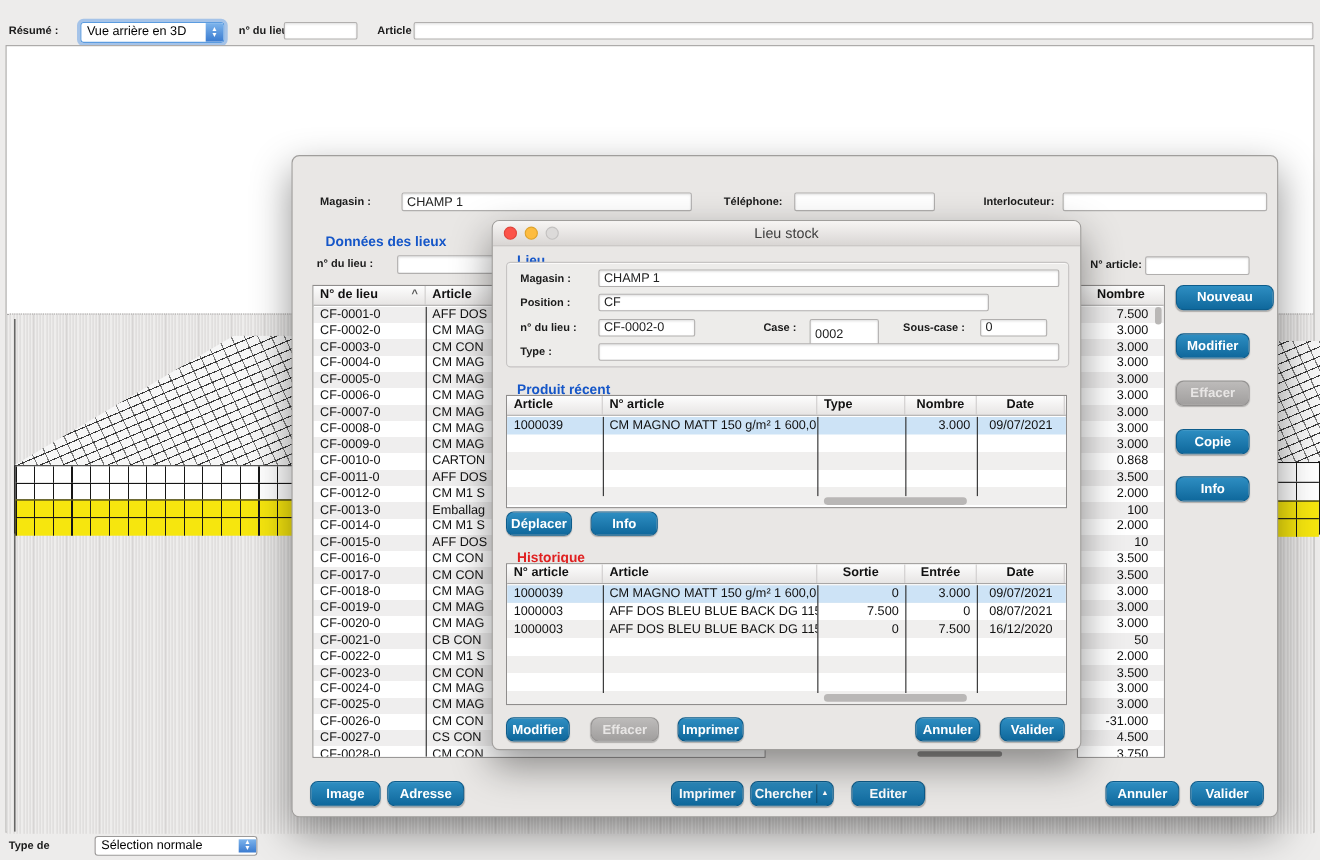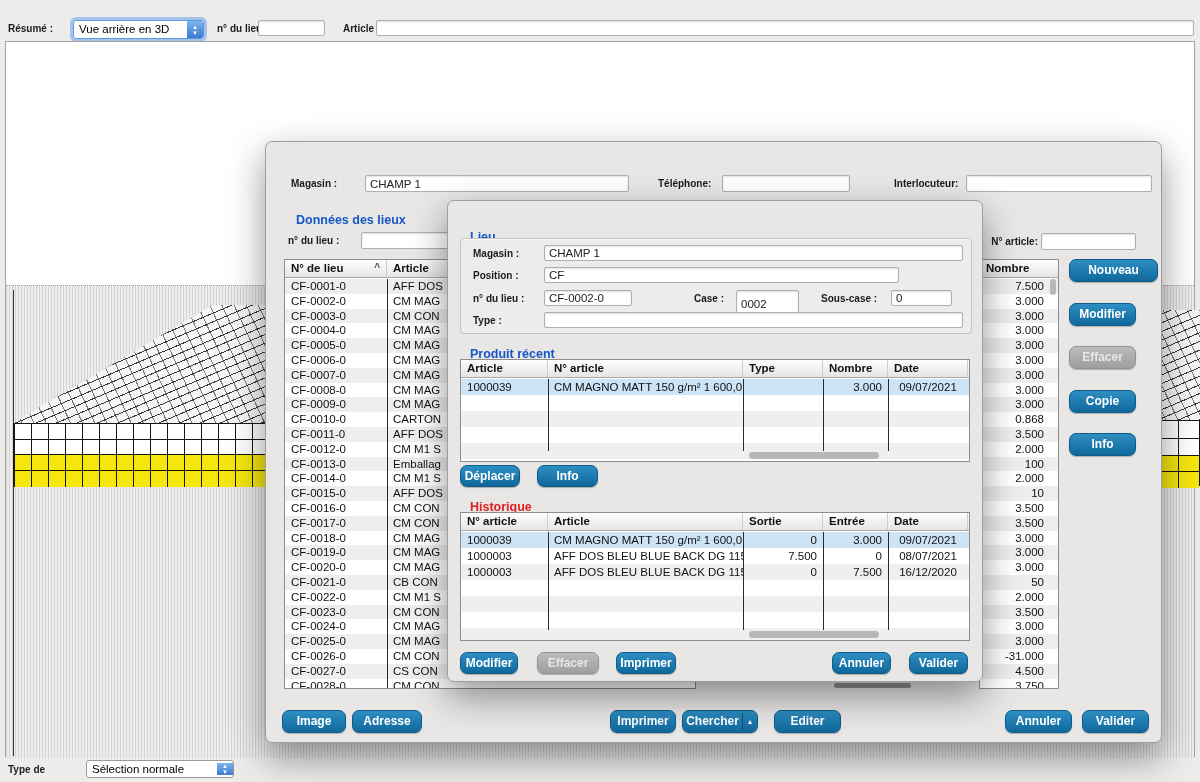--- a/index.html
+++ b/index.html
@@ -63,21 +63,21 @@
   
   .t-pr .tr, .t-hist .tr{height:16px;line-height:16px;}
   .t-pr .tbody, .t-hist .tbody{background:repeating-linear-gradient(180deg,#f0efee 0 16px,#ffffff 16px 32px);}
   .t-pr .c0,.t-hist .c0{width:87px;}
   .t-pr .c1,.t-hist .c1{width:195px;}
   .t-pr .c2,.t-hist .c2{width:80px;}
   .t-pr .c3,.t-hist .c3{width:65px;}
   .t-pr .c4,.t-hist .c4{width:80px;text-align:center;}
   .t-pr .c3{text-align:right;}
   .t-hist .c2,.t-hist .c3{text-align:right;}
-  .th.center{text-align:left;}
+  .th.center{text-align:center;}
   
   .groupbox{position:absolute;border:1px solid #c6c4c3;border-radius:4px;background:#edecea;
             box-shadow:inset 0 1px 0 #fbfaf9;}
   
   .content-bg{position:absolute;left:5px;top:41px;width:1190px;height:716px;background:#fff;
               border:1px solid #a5a3a2;box-sizing:border-box;}
   .stripes{position:absolute;left:6px;top:285px;width:1188px;height:472px;
            background:repeating-linear-gradient(90deg,#d7d5d4 0 1px,#eeedec 1px 3px);
            border-top:1px dotted #a9a7a6;}
   .hatch{position:absolute;background-color:#f6f6f6;
@@ -386,20 +386,28 @@
       <div class="main">Chercher</div>
       <div class="sep"></div>
       <div class="arr">▴</div>
     </div>
     <div class="btn" style="left:508px;top:568px;width:67px;">Editer</div>
     <div class="btn" style="left:739px;top:568px;width:67px;">Annuler</div>
     <div class="btn" style="left:816px;top:568px;width:67px;">Valider</div>
   </div>
 
   <div class="window" style="left:447px;top:200px;width:534px;height:480px;">
+    <div class="titlebar" style="height:22px;">
+      <div class="lights" style="top:5px;gap:7px;">
+        <div class="light red"></div>
+        <div class="light yellow"></div>
+        <div class="light gray"></div>
+      </div>
+      <div class="title" style="line-height:22px;">Lieu stock</div>
+    </div>
 
     <div class="sect" style="left:22px;top:29px;">Lieu</div>
     <div class="groupbox" style="left:12px;top:37px;width:510px;height:94px;"></div>
 
     <div class="lbl" style="left:25px;top:47px;">Magasin :</div>
     <input class="input" style="left: 96px; top: 44px; width: 419px; height: 16px;" value="CHAMP 1">
     <div class="lbl" style="left:25px;top:69px;">Position :</div>
     <input class="input" style="left: 96px; top: 66px; width: 355px; height: 16px;" value="CF">
     <div class="lbl" style="left:25px;top:92px;">n° du lieu :</div>
     <input class="input" style="left: 96px; top: 89px; width: 88px; height: 16px;" value="CF-0002-0">

